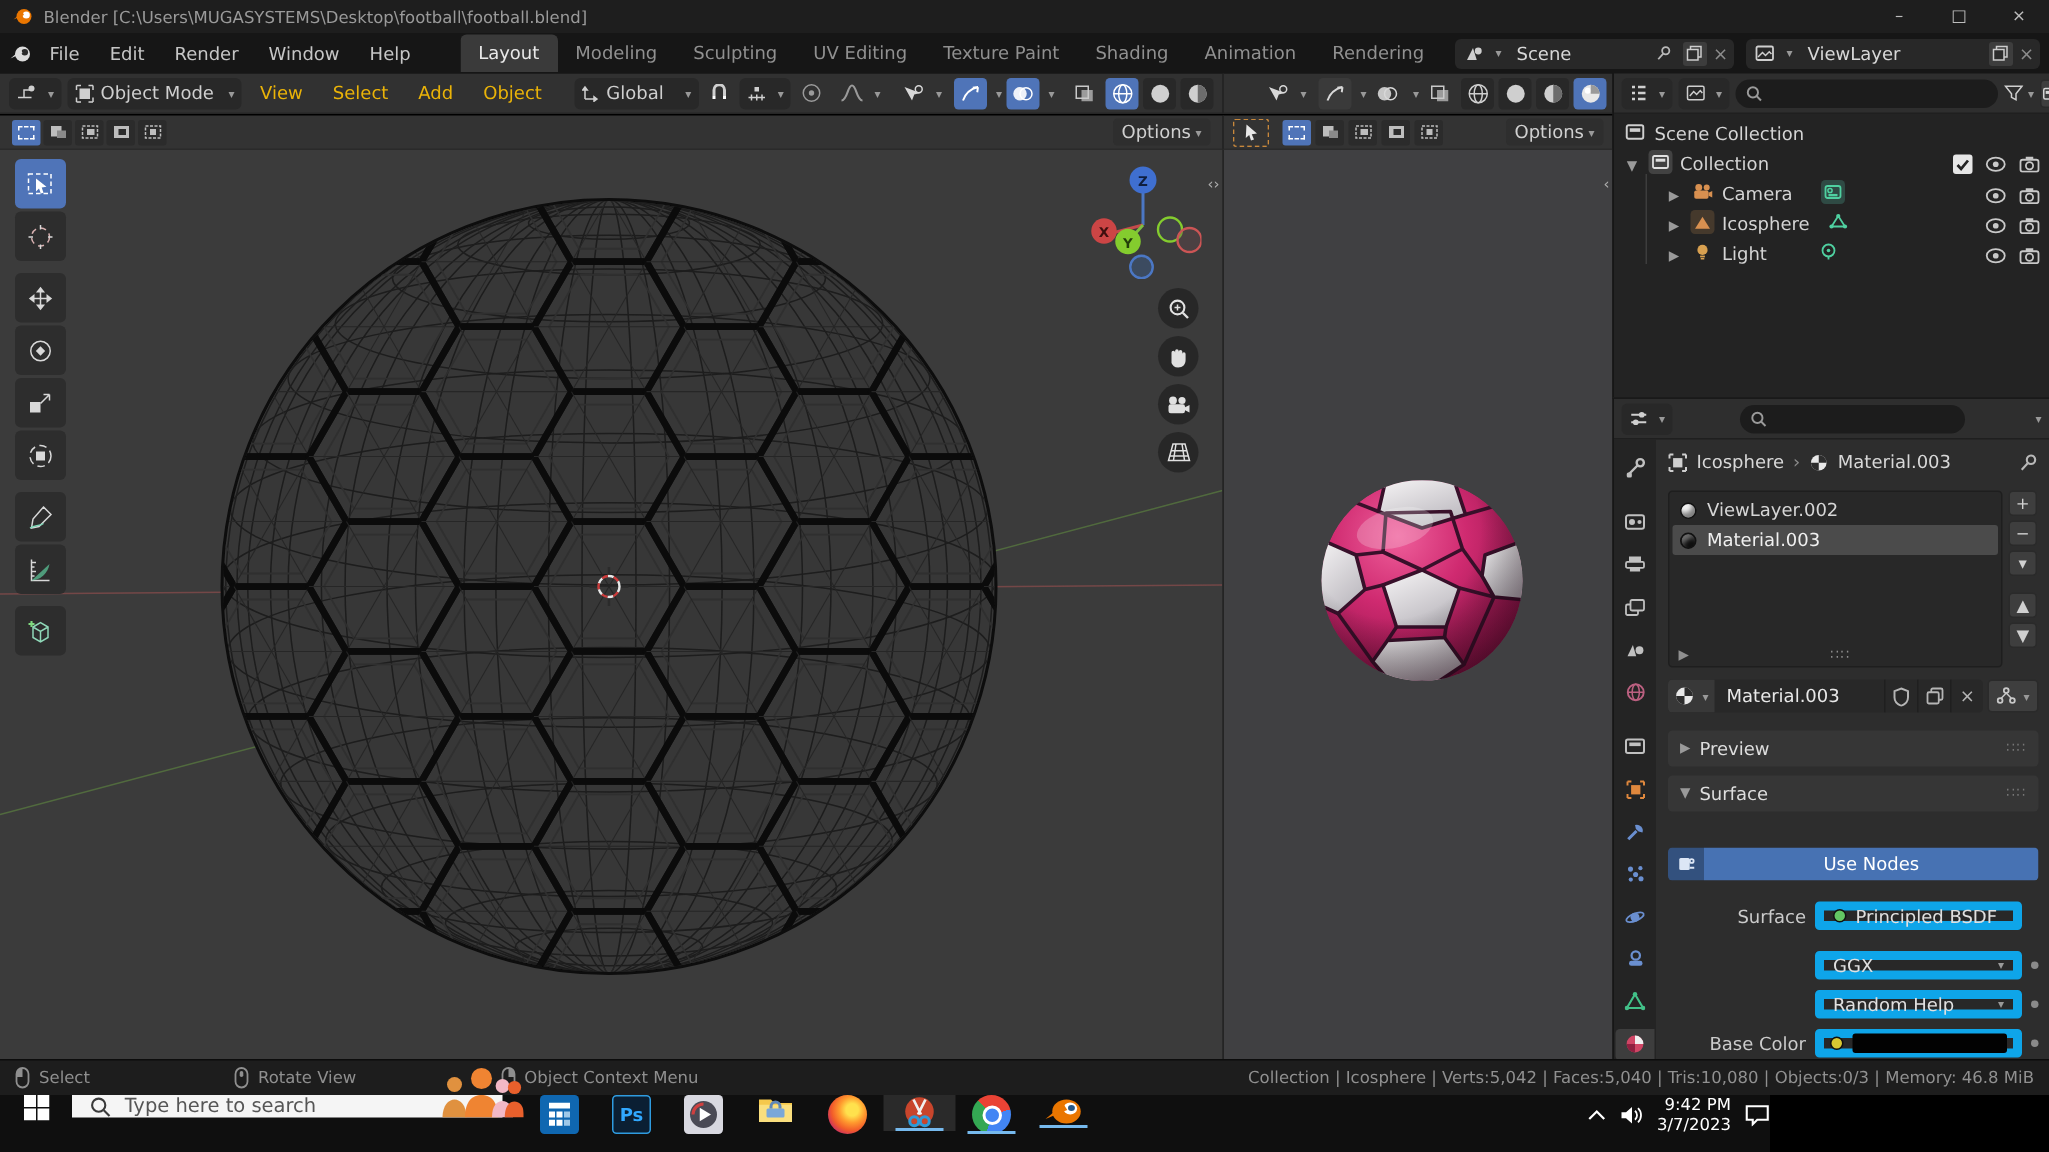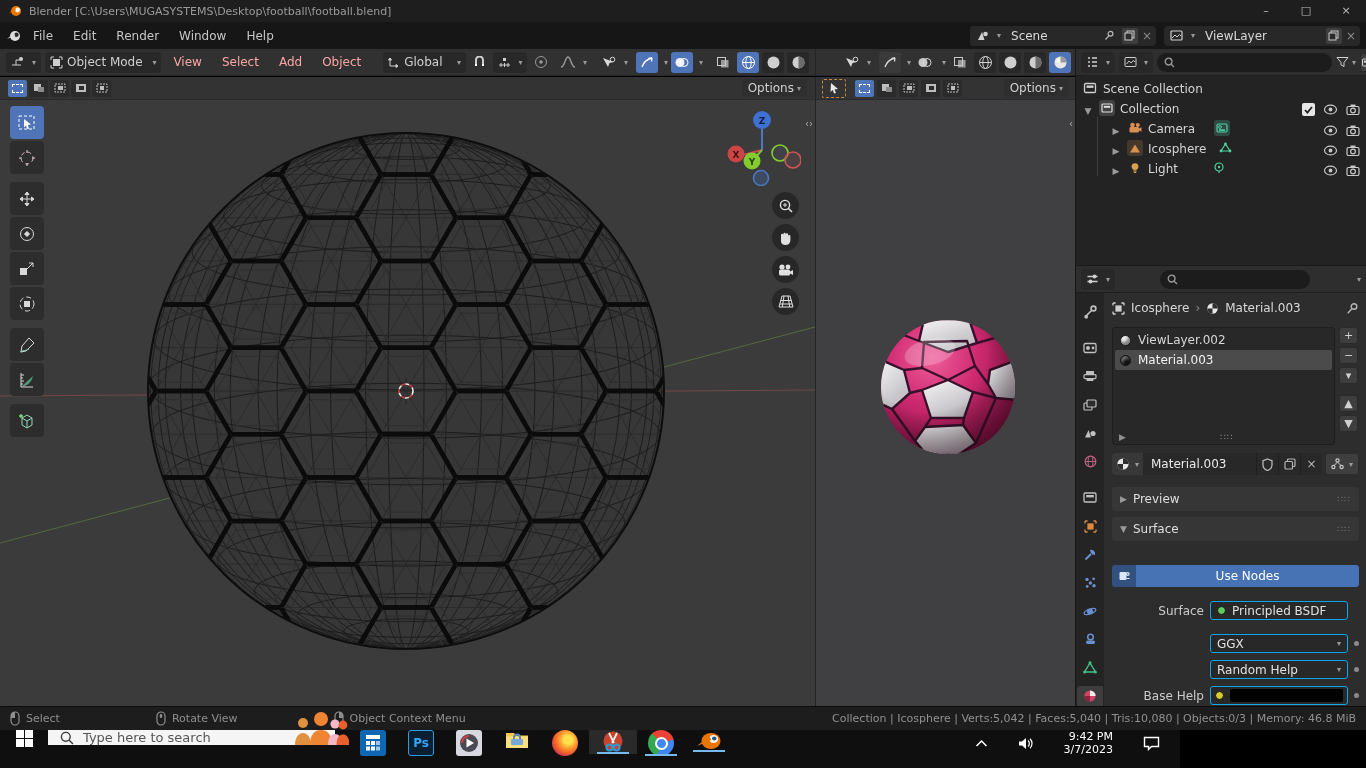--- a/index.html
+++ b/index.html
@@ -18,21 +18,21 @@
 .tabs{display:flex;margin-left:22px;align-items:center;height:27px;overflow:hidden;flex:0 1 auto}
 .tab{padding:5px 12px 6px;color:#909090;white-space:nowrap}
 .tab.active{background:#3a3a3a;color:#e8e8e8;border-radius:4px 4px 0 0}
 .idblock{display:flex;align-items:center;background:#282828;border-radius:4px;height:20px;padding:0 4px;gap:4px;margin-left:8px}
 .idblock .name{color:#d8d8d8;padding:0 6px}
 .mini-ic{display:inline-flex;align-items:center;justify-content:center;width:16px;height:16px}
 
 #vh-left{position:absolute;left:0;top:49px;width:815px;height:27px;background:#313131;border-bottom:1px solid #262626;display:flex;align-items:center;padding:0 6px;gap:4px}
 #vh-right{position:absolute;left:815px;top:49px;width:260px;height:27px;background:#313131;border-bottom:1px solid #262626;border-left:1px solid #242424;display:flex;align-items:center;justify-content:flex-end;padding:0 4px;gap:3px}
 .hbtn{display:flex;align-items:center;background:#282828;height:21px;border-radius:4px;padding:0 5px;gap:4px}
-.hmenu{padding:3px 8px;color:#fca5a5}
+.hmenu{padding:3px 8px;color:#eab308}
 .icbtn{display:flex;align-items:center;justify-content:center;width:22px;height:21px;border-radius:3px}
 .icbtn.on{background:#4f74b8}
 .shadebtn{width:22px;height:21px;display:flex;align-items:center;justify-content:center;border-radius:3px;background:#282828}
 .shadebtn.on{background:#4f74b8}
 
 #tb-left{position:absolute;left:0;top:77px;width:815px;height:23px;background:#333333;border-bottom:1px solid #2a2a2a;display:flex;align-items:center;padding:0 8px;gap:2px}
 #tb-right{position:absolute;left:815px;top:77px;width:260px;height:23px;background:#333333;border-left:1px solid #242424;border-bottom:1px solid #2a2a2a;display:flex;align-items:center;padding:0 6px;gap:3px}
 .modebtn{width:19px;height:17px;border-radius:2px;background:#2b2b2b;display:flex;align-items:center;justify-content:center}
 .modebtn.on{background:#4f74b8}
 .dash{width:11px;height:9px;border:1px dashed #cfcfcf}
@@ -82,38 +82,38 @@
 .matfield .mname{flex:1;padding:0 8px;color:#e8e8e8}
 .matfield .mic{width:22px;display:flex;align-items:center;justify-content:center;color:#b5b5b5;border-left:1px solid #1f1f1f;height:22px}
 .panelhdr{display:flex;align-items:center;gap:6px;background:#363636;border-radius:3px;height:24px;margin-top:12px;padding:0 8px;color:#dedede}
 .panelhdr .grip{margin-left:auto;color:#777;font-size:9px;letter-spacing:1px}
 .panelhdr.sub{margin-top:6px}
 .usenodes{display:flex;align-items:center;margin-top:24px;height:22px;border-radius:3px;overflow:hidden}
 .usenodes .nicon{width:24px;height:22px;background:#33517e;display:flex;align-items:center;justify-content:center}
 .usenodes .nlabel{flex:1;height:22px;background:#4772b3;color:#fff;display:flex;align-items:center;justify-content:center}
 .prow{display:flex;align-items:center;margin-top:7px;gap:6px}
 .prow .lbl{width:92px;text-align:right;color:#cbcbcb;flex:none}
-.prow .wdg{flex:1;display:flex;align-items:center;background:#282828;border:1px solid #0ea5e9;border-radius:3px;height:19px;padding:0 6px;gap:6px;color:#e0e0e0}
+.prow .wdg{flex:1;display:flex;align-items:center;background:#282828;border:6px solid #0ea5e9;border-radius:3px;height:19px;padding:0 6px;gap:6px;color:#e0e0e0}
 .prow.first{margin-top:14px}
 .sock{width:9px;height:9px;border-radius:50%;border:1px solid #111}
 .swatch{flex:1;height:13px;background:#020202;border-radius:2px}
 .slider{justify-content:center;background:#4d4d4d !important}
 
 #statusbar{position:absolute;left:0;top:706px;width:1366px;height:24px;background:#1d1d1d;border-top:1px solid #0c0c0c;display:flex;align-items:center;padding:0 10px;color:#8f8f8f;font-size:11px}
 .hint{display:flex;align-items:center;gap:6px;margin-right:96px}
 #statusbar .stats{margin-left:auto;color:#909090}
 
 #taskbar{position:absolute;left:0;top:730px;width:1180px;height:38px;background:#0f0f0f;display:flex;align-items:flex-start}
 .tbtn{width:48px;display:flex;align-items:center;justify-content:center;position:relative}
 .tbtn.open::after{content:"";position:absolute;left:8px;right:8px;bottom:0;height:2px;background:#76b9ed}
 .tbtn.activeapp{background:#2a2a2a}
 #tsearch{width:287px;background:#f5f5f5;display:flex;align-items:center;gap:9px;padding:0 12px;position:relative}
 #tsearch input{border:0;outline:0;background:transparent;font:13px "DejaVu Sans",sans-serif;color:#444;width:180px}
 #tsearch input::placeholder{color:#555}
-.tray{margin-left:auto;display:flex;align-items:center;gap:30px;padding-right:20px;color:#fff}
+.tray{margin-left:auto;display:flex;align-items:center;gap:9px;padding-right:0;color:#fff}
 .clock{text-align:right;font-size:11px;line-height:13px;color:#fff}
 .appsq{width:26px;height:26px;border-radius:3px;display:flex;align-items:center;justify-content:center}
 </style>
 </head>
 <body>
 
 <header id="titlebar">
   <svg width="14" height="14" viewBox="0 0 14 14">
       <circle cx="8" cy="7" r="5" fill="#ea7600"></circle>
       <circle cx="9.5" cy="6" r="2.4" fill="#fff"></circle>
@@ -133,20 +133,31 @@
         <circle cx="9" cy="7" r="5" fill="#dcdcdc"></circle>
         <circle cx="10.5" cy="5.8" r="2.2" fill="#2b2b2b"></circle>
         <path d="M1 10 L8 4 l1 2.4 z" fill="#dcdcdc"></path>
       </svg>
     </span>
   <span class="menu-item">File</span>
   <span class="menu-item">Edit</span>
   <span class="menu-item">Render</span>
   <span class="menu-item">Window</span>
   <span class="menu-item">Help</span>
+  <span class="tabs">
+    <span class="tab active">Layout</span>
+    <span class="tab">Modeling</span>
+    <span class="tab">Sculpting</span>
+    <span class="tab">UV Editing</span>
+    <span class="tab">Texture Paint</span>
+    <span class="tab">Shading</span>
+    <span class="tab">Animation</span>
+    <span class="tab">Rendering</span>
+
+  </span>
   <span style="margin-left:auto;display:flex">
     <span class="idblock" style="width:186px">
       <span class="mini-ic">
           <svg width="13" height="13" viewBox="0 0 13 13">
             <path d="M2 11 L6 3 l2.5 8z" fill="#cfcfcf"></path>
             <circle cx="9.5" cy="5" r="2.3" fill="#cfcfcf"></circle>
           </svg>
         </span>
       <span class="caret">▾</span>
       <span class="name" style="flex:1">Scene</span>
@@ -1369,21 +1380,21 @@
       <div class="prow">
         <span class="lbl"></span>
         <span class="wdg">
           <span style="flex:1">Random Help</span>
           <span class="caret">▾</span>
         </span>
         <span class="dot5"></span>
       </div>
 
       <div class="prow">
-        <span class="lbl">Base Help</span>
+        <span class="lbl">Base Color</span>
         <span class="wdg" style="padding:0 4px">
           <span class="sock" style="background:#d8c832"></span>
           <span class="swatch"></span>
         </span>
         <span class="dot5"></span>
       </div>
 
       <div class="prow">
         <span class="lbl">Subsurface</span>
         <span class="wdg" style="flex:0 0 24px;justify-content:center">

